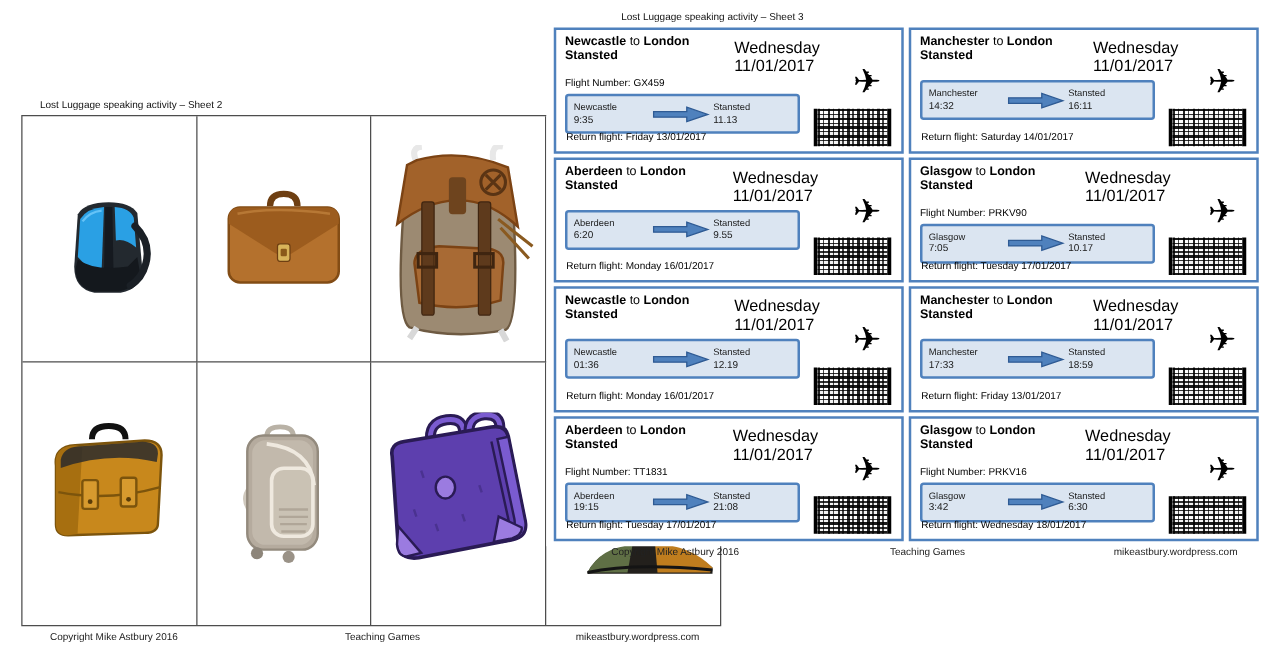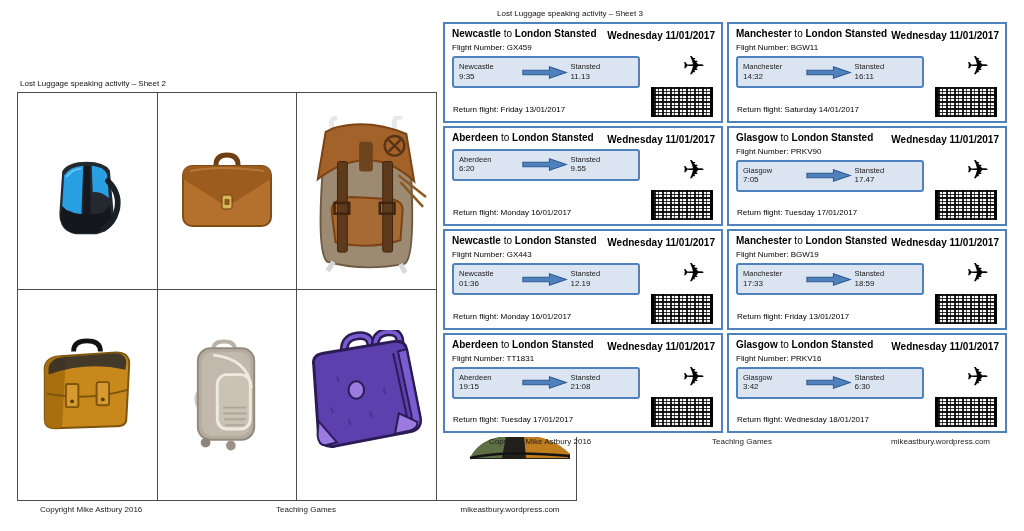--- a/index.html
+++ b/index.html
@@ -1,20 +1,20 @@
 <!DOCTYPE html>
 <html><head>
 <meta charset="utf-8">
 <style>
   html,body{margin:0;padding:0;}
   body{width:1024px;height:531px;position:relative;background:#fff;overflow:hidden;
        font-family:"Liberation Sans",sans-serif;color:#1a1a1a;}
   
   #sheet2{position:absolute;left:0;top:0;width:1024px;height:531px;z-index:1;}
-  .s2-title{position:absolute;left:20px;top:79px;font-size:8px;color:#111;text-align:right;}
+  .s2-title{position:absolute;left:32px;top:79px;font-size:8px;color:#111;text-align:right;}
   .s2-grid{position:absolute;left:17px;top:92px;width:560px;height:409px;
            display:grid;grid-template-columns:repeat(4,1fr);grid-template-rows:197px auto;
            border:1px solid #4d4d4d;box-sizing:border-box;background:#fff;}
   .s2-cell{border-right:1px solid #4d4d4d;border-bottom:1px solid #4d4d4d;
            display:flex;align-items:center;justify-content:center;overflow:visible;}
   .s2-cell:nth-child(4n){border-right:none;}
   .s2-cell:nth-child(n+5){border-bottom:none;}
   .s2-footer{position:absolute;top:505px;font-size:8px;color:#222;white-space:nowrap;}
   .s2-f1{left:40px;}
   .s2-f2{left:306px;transform:translateX(-50%);}
@@ -29,21 +29,21 @@
   #sheet3{position:absolute;left:437px;top:0;width:587px;height:437px;background:#fff;z-index:2;}
   .s3-title{position:absolute;left:13px;top:9px;font-size:8px;color:#111;padding-left:47px;}
   .s3-grid{position:absolute;left:6px;top:22px;width:564px;height:411px;
            display:grid;grid-template-columns:1fr 1fr;grid-template-rows:repeat(4,1fr);
            gap:3px 4px;}
   .ticket{position:relative;border:2px solid #4f81bd;background:#fff;
           box-sizing:border-box;padding:4px 6px 3px 7px;}
   .t-head{display:flex;justify-content:space-between;align-items:flex-start;}
   .t-title{font-size:10px;color:#000;}
   .t-title b{font-weight:bold;}
-  .t-date{font-size:10px;margin-top:2px;color:#000;font-weight:bold;}
+  .t-date{font-size:13px;margin-top:2px;color:#000;}
   .t-fn{font-size:8px;margin-top:2px;color:#000;}
   .route-box{margin-top:4px;width:188px;height:32px;background:#dbe5f1;border:2px solid #4f81bd;
              border-radius:3px;display:flex;align-items:center;padding:0 5px;box-sizing:border-box;}
   .rb-col{width:64px;}
   .rb-city{font-size:7.5px;line-height:1.25;}
   .rb-time{font-size:8px;line-height:1.25;}
   .rb-arrow{width:46px;height:15px;flex:none;margin:0 3px 0 0;}
   .rb-arrow path{fill:#4f81bd;stroke:#2f5b94;stroke-width:1.2;}
   .t-return{position:absolute;left:8px;bottom:7px;font-size:8px;color:#000;}
   .plane{position:absolute;right:16px;top:28px;font-size:27px;line-height:1;color:#000;
@@ -202,24 +202,20 @@
 
   <div class="ticket">
     <div class="t-head">
       <div class="t-title">
         <b>Manchester</b>
         <span>to</span>
         <b>London Stansted</b>
       </div>
       <div class="t-date">Wednesday 11/01/2017</div>
     </div>
-    <div class="t-fn">
-      <span>Flight Number:</span>
-      <span>BGW11</span>
-    </div>
     <div class="route-box">
       <div class="rb-col">
         <div class="rb-city">Manchester</div>
         <div class="rb-time">14:32</div>
       </div>
       <svg class="rb-arrow" viewBox="0 0 52 16">
         <path d="M1 5.5 H31 V1.5 L50 8 31 14.5 V10.5 H1 Z"></path>
       </svg>
       <div class="rb-col">
         <div class="rb-city">Stansted</div>
@@ -280,43 +276,39 @@
     <div class="route-box">
       <div class="rb-col">
         <div class="rb-city">Glasgow</div>
         <div class="rb-time">7:05</div>
       </div>
       <svg class="rb-arrow" viewBox="0 0 52 16">
         <path d="M1 5.5 H31 V1.5 L50 8 31 14.5 V10.5 H1 Z"></path>
       </svg>
       <div class="rb-col">
         <div class="rb-city">Stansted</div>
-        <div class="rb-time">17.47</div>
+        <div class="rb-time">10.17</div>
       </div>
     </div>
     <div class="t-return">
       <span>Return flight:</span>
       <span>Tuesday 17/01/2017</span>
     </div>
     <div class="plane">✈</div>
     <div class="barcode"></div>
   </div>
 
   <div class="ticket">
     <div class="t-head">
       <div class="t-title">
         <b>Newcastle</b>
         <span>to</span>
         <b>London Stansted</b>
       </div>
       <div class="t-date">Wednesday 11/01/2017</div>
-    </div>
-    <div class="t-fn">
-      <span>Flight Number:</span>
-      <span>GX443</span>
     </div>
     <div class="route-box">
       <div class="rb-col">
         <div class="rb-city">Newcastle</div>
         <div class="rb-time">01:36</div>
       </div>
       <svg class="rb-arrow" viewBox="0 0 52 16">
         <path d="M1 5.5 H31 V1.5 L50 8 31 14.5 V10.5 H1 Z"></path>
       </svg>
       <div class="rb-col">
@@ -333,24 +325,20 @@
   </div>
 
   <div class="ticket">
     <div class="t-head">
       <div class="t-title">
         <b>Manchester</b>
         <span>to</span>
         <b>London Stansted</b>
       </div>
       <div class="t-date">Wednesday 11/01/2017</div>
-    </div>
-    <div class="t-fn">
-      <span>Flight Number:</span>
-      <span>BGW19</span>
     </div>
     <div class="route-box">
       <div class="rb-col">
         <div class="rb-city">Manchester</div>
         <div class="rb-time">17:33</div>
       </div>
       <svg class="rb-arrow" viewBox="0 0 52 16">
         <path d="M1 5.5 H31 V1.5 L50 8 31 14.5 V10.5 H1 Z"></path>
       </svg>
       <div class="rb-col">

